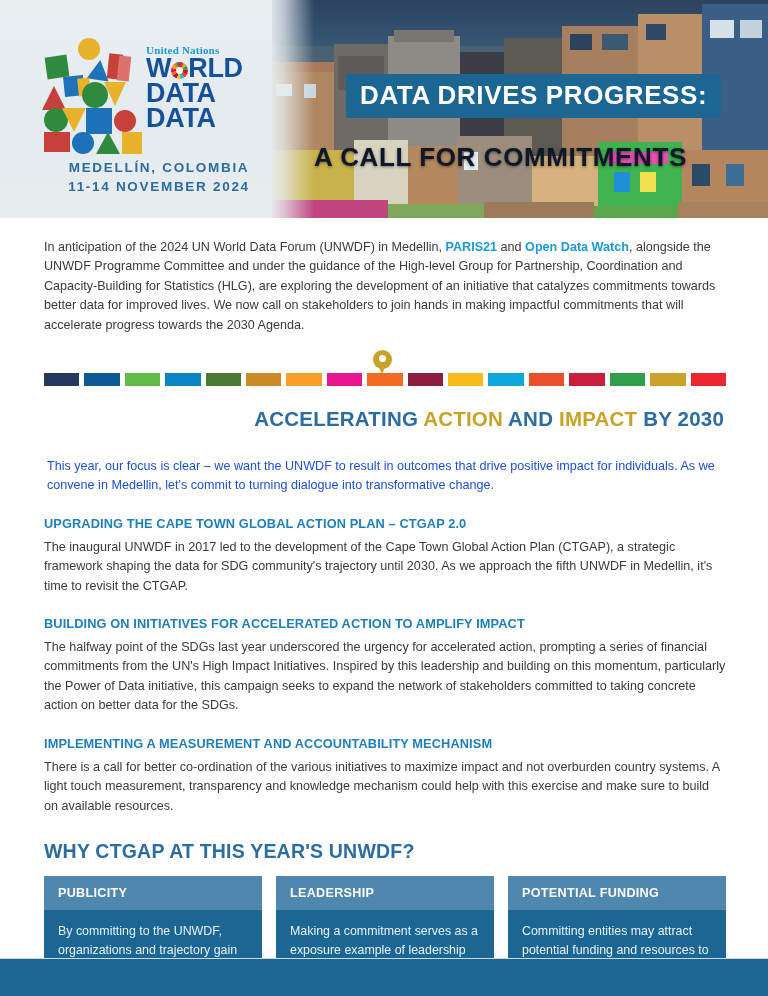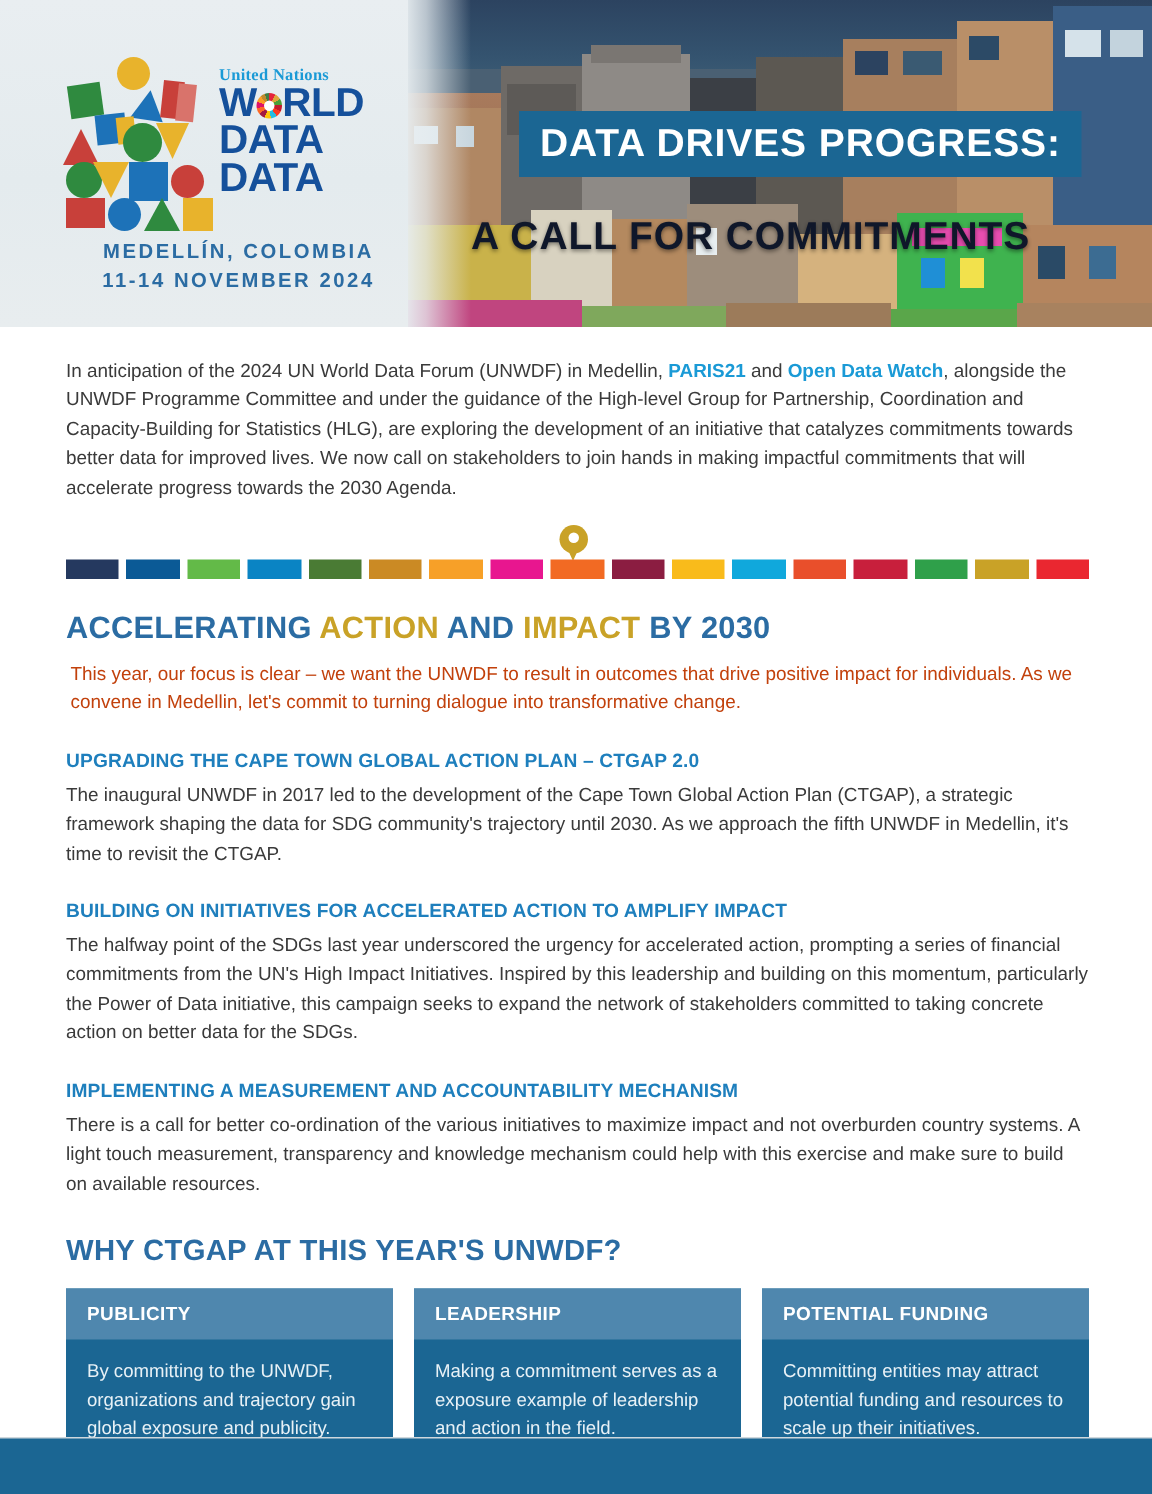--- a/index.html
+++ b/index.html
@@ -206,43 +206,44 @@
     border-top: 11px solid #c9a227;
   }
 
   
   h1.main-heading {
     margin-top: 21px;
     font-size: 20.5px;
     font-weight: bold;
     letter-spacing: 0.2px;
     color: #2b6ca3;
+    text-align: right;
   }
   h1.main-heading .gold { color: #c9a227; }
 
   h2.sec-heading {
     margin-top: 20px;
     font-size: 12.8px;
     font-weight: bold;
     color: #1e7fbd;
     letter-spacing: 0.1px;
   }
 
   p.sec-body {
     margin-top: 7px;
     font-size: 12.6px;
     line-height: 19.4px;
     color: #3a3a3a;
     width: 682px;
   }
   p.lead-body {
-    margin-top: 9px;
+    margin-top: 26px;
     font-size: 12.6px;
     line-height: 19.4px;
-    color: #c2410c;
+    color: #1d4ed8;
     width: 682px;
     padding-left: 3px;
   }
 
   h1.why-heading {
     margin-top: 24px;
     font-size: 19.5px;
     font-weight: bold;
     color: #2b6ca3;
     letter-spacing: 0.2px;

